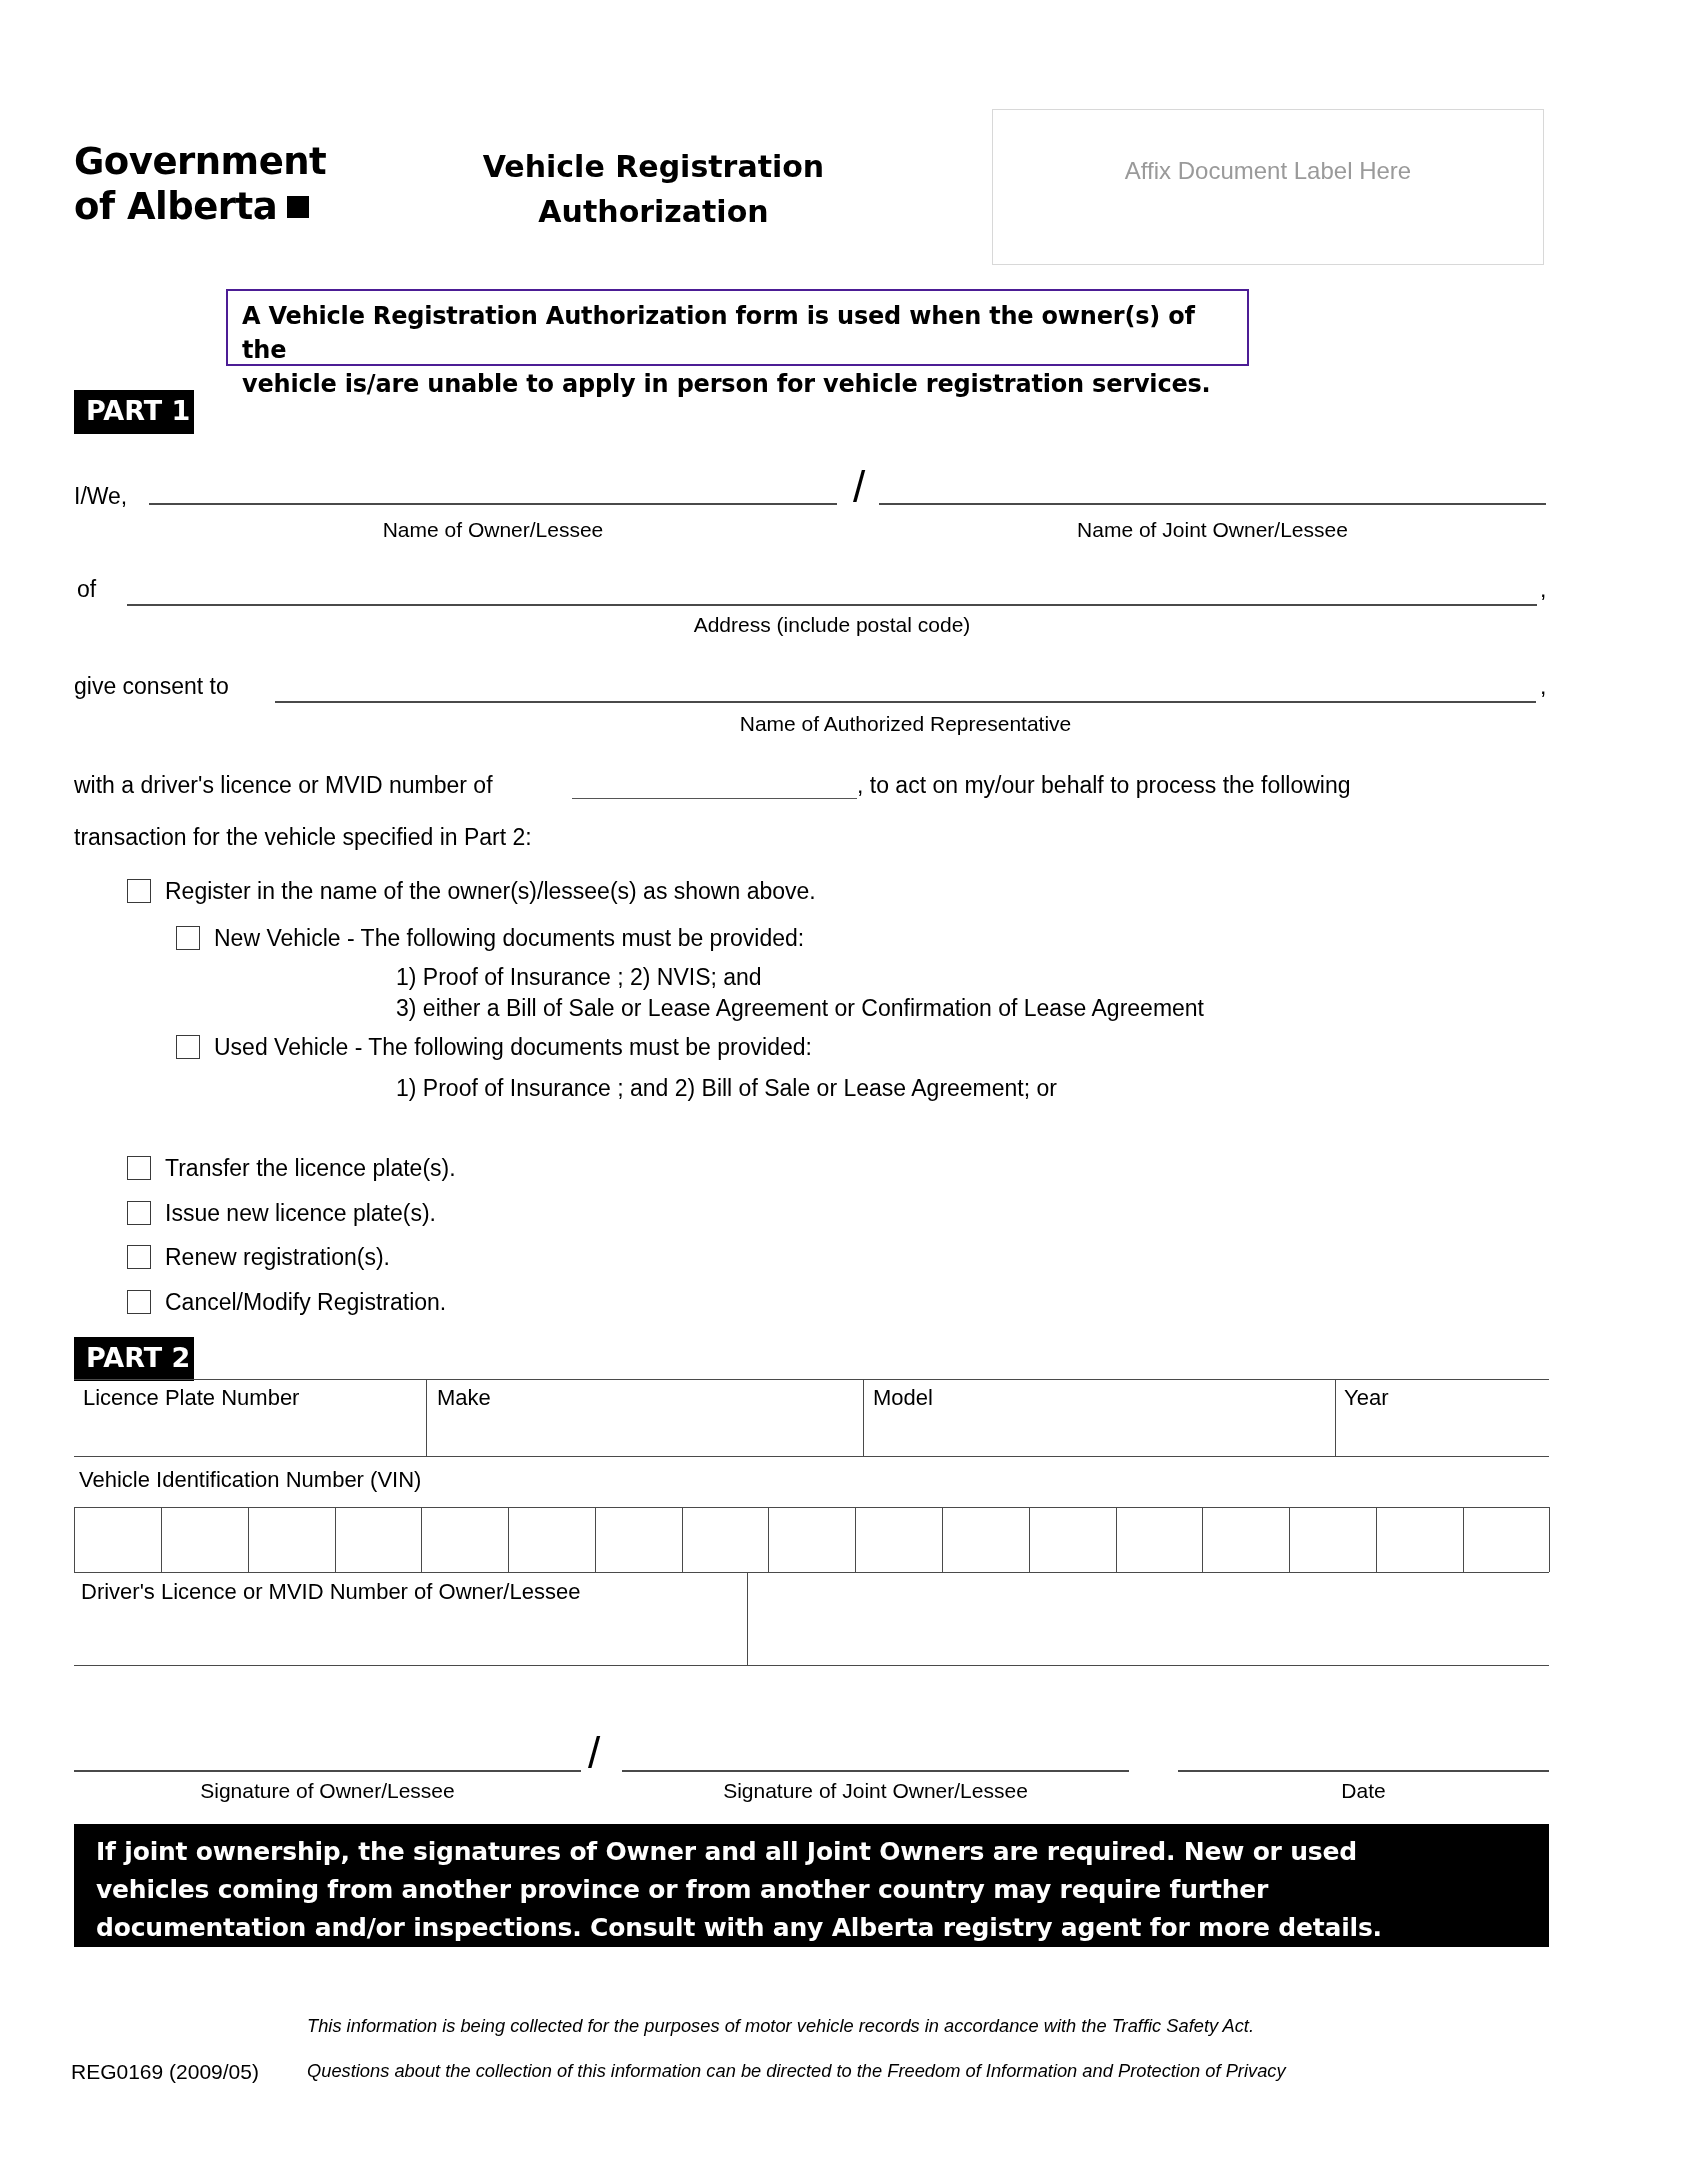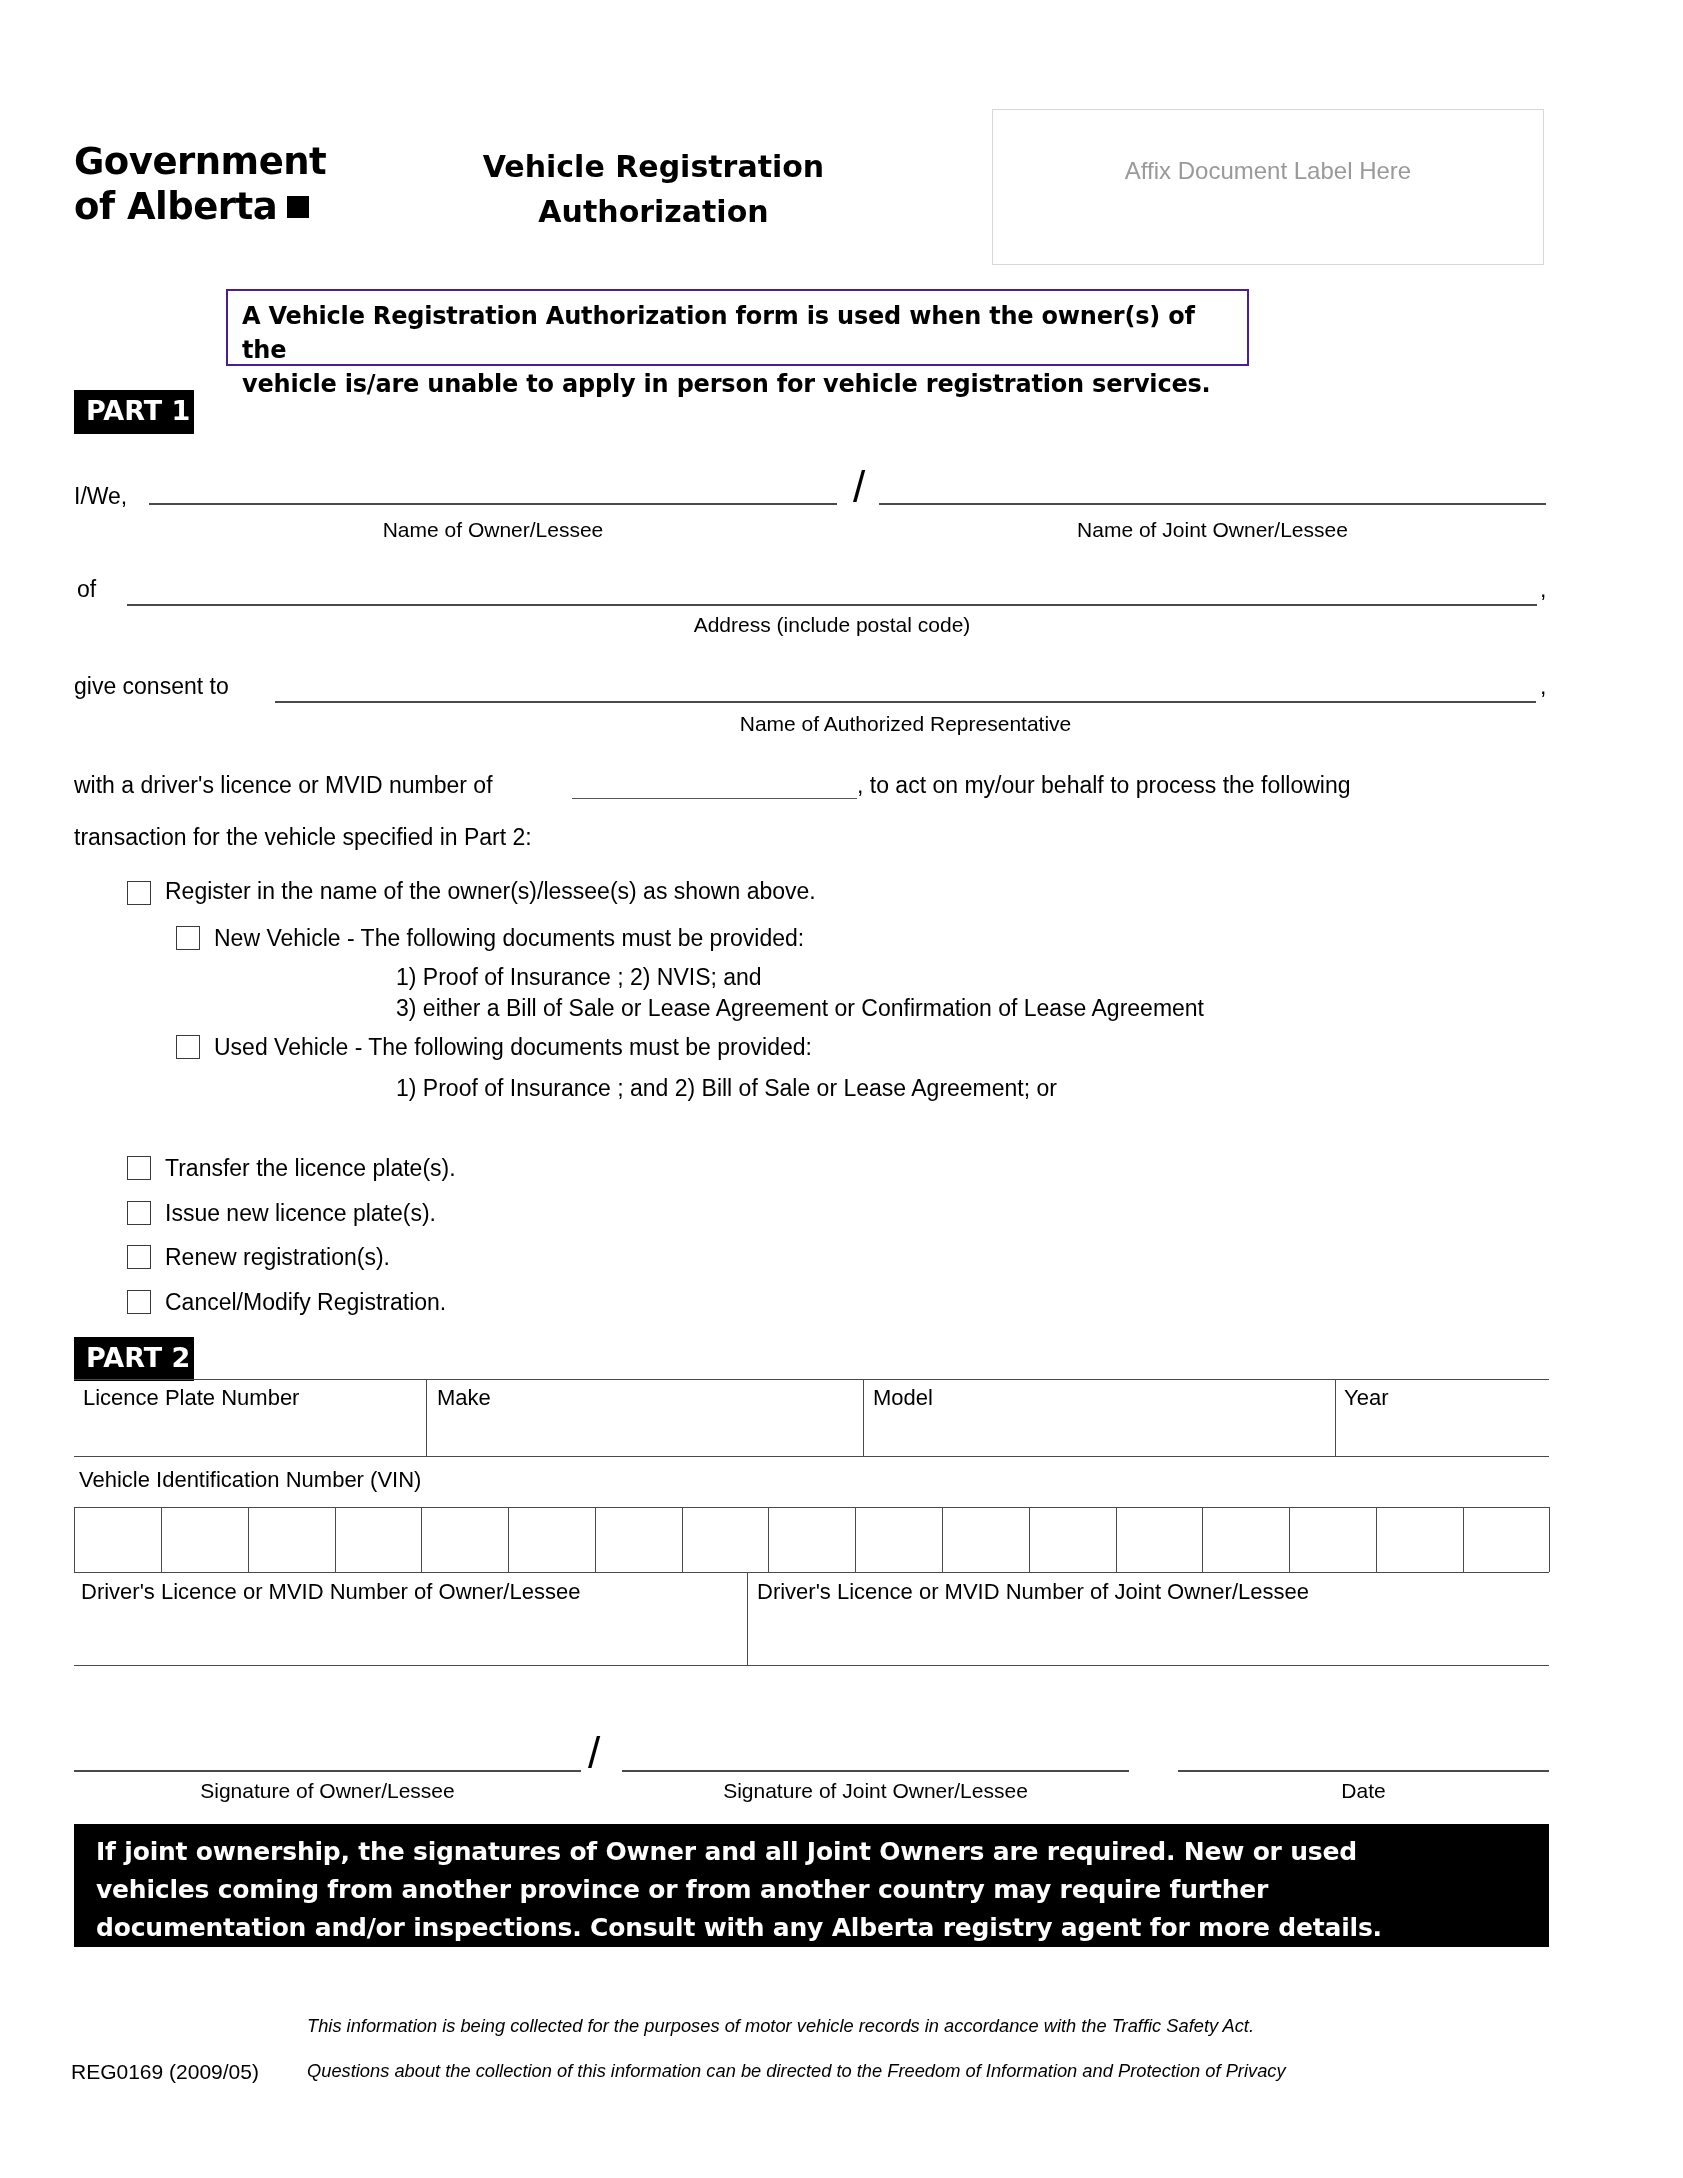--- a/index.html
+++ b/index.html
@@ -276,21 +276,21 @@
   <div class="txt" style="left:74px; top:671px;">give consent to</div>
   <div class="rule" style="left:275px; top:701px; width:1261px;"></div>
   <div class="txt" style="left:1540px; top:671px;">,</div>
   <div class="caption" style="left:275px; top:711px; width:1261px;">Name of Authorized Representative</div>
 
   <div class="txt" style="left:74px; top:770px;">with a driver's licence or MVID number of</div>
   <div class="rule-thin" style="left:572px; top:798px; width:285px;"></div>
   <div class="txt" style="left:857px; top:770px;">, to act on my/our behalf to process the following</div>
   <div class="txt" style="left:74px; top:822px;">transaction for the vehicle specified in Part 2:</div>
 
-  <div class="cbrow" style="left:127px; top:876px;align-items:center;">
+  <div class="cbrow" style="left:127px; top:876px;">
     <span class="cbox"></span>
     <span class="cblabel">Register in the name of the owner(s)/lessee(s) as shown above.</span>
   </div>
 
   <div class="cbrow" style="left:176px; top:923px;">
     <span class="cbox"></span>
     <span class="cblabel">New Vehicle - The following documents must be provided:</span>
   </div>
   <div class="sublines" style="left:396px; top:962px;">
     <div>1) Proof of Insurance ; 2) NVIS; and</div>
@@ -356,21 +356,20 @@
       <div class="vin-cell" style="left: 1202px; top: 1507px; height: 65px;"></div>
       <div class="vin-cell" style="left: 1289px; top: 1507px; height: 65px;"></div>
       <div class="vin-cell" style="left: 1376px; top: 1507px; height: 65px;"></div>
       <div class="vin-cell" style="left: 1463px; top: 1507px; height: 65px;"></div>
       <div class="vin-cell" style="left: 1549px; top: 1507px; height: 65px;"></div>
     </div>
 
   <div class="tbl-line-h" style="left:74px; top:1665px; width:1475px;"></div>
   <div class="tbl-line-v" style="left:747px; top:1572px; height:93px;"></div>
   <div class="cellhdr" style="left:81px; top:1578px;">Driver's Licence or MVID Number of Owner/Lessee</div>
-  <div class="cellhdr" style="left:757px; top:1578px;">Driver's Licence or MVID Number of Joint Owner/Lessee</div>
 
   <div class="rule" style="left:74px; top:1770px; width:507px;"></div>
   <div class="slash" style="left:588px; top:1731px;">/</div>
   <div class="rule" style="left:622px; top:1770px; width:507px;"></div>
   <div class="rule" style="left:1178px; top:1770px; width:371px;"></div>
 
   <div class="caption" style="left:74px; top:1778px; width:507px;">Signature of Owner/Lessee</div>
   <div class="caption" style="left:622px; top:1778px; width:507px;">Signature of Joint Owner/Lessee</div>
   <div class="caption" style="left:1178px; top:1778px; width:371px;">Date</div>
 

